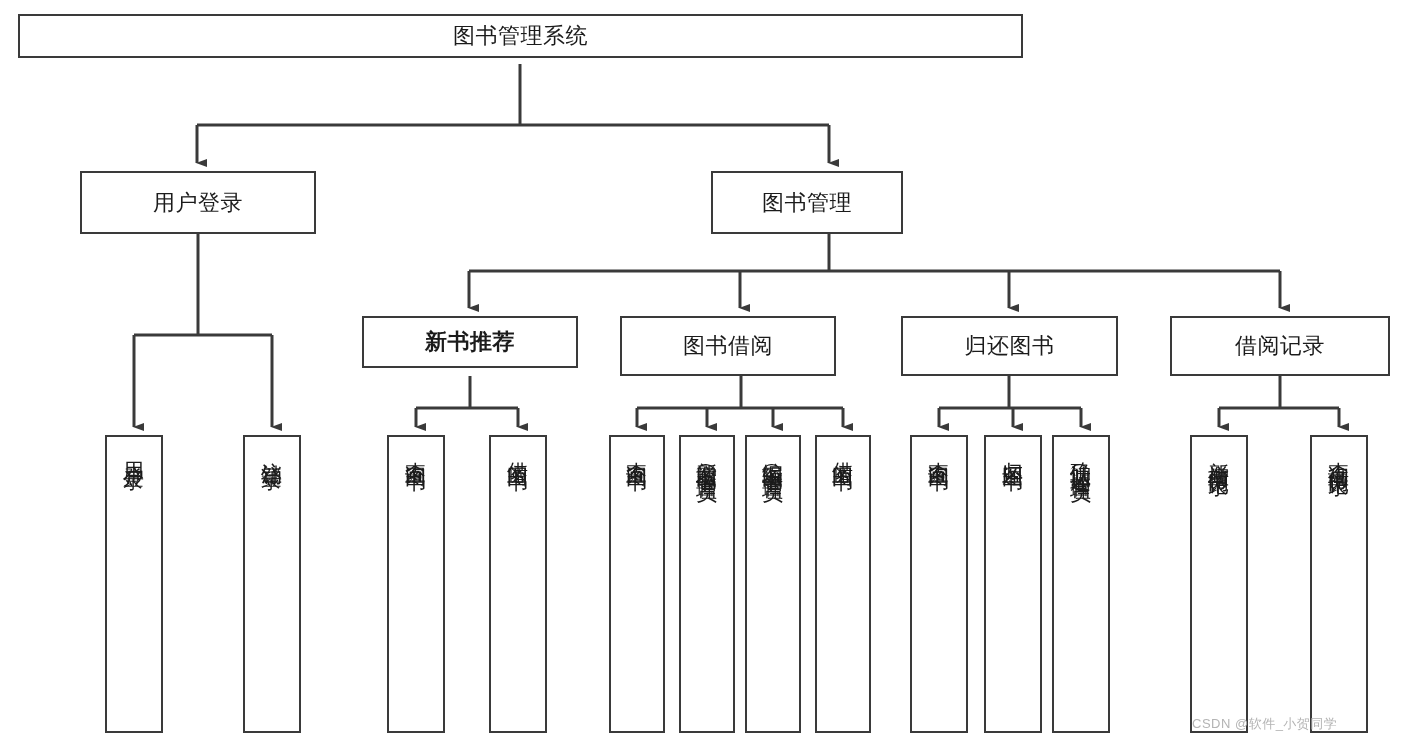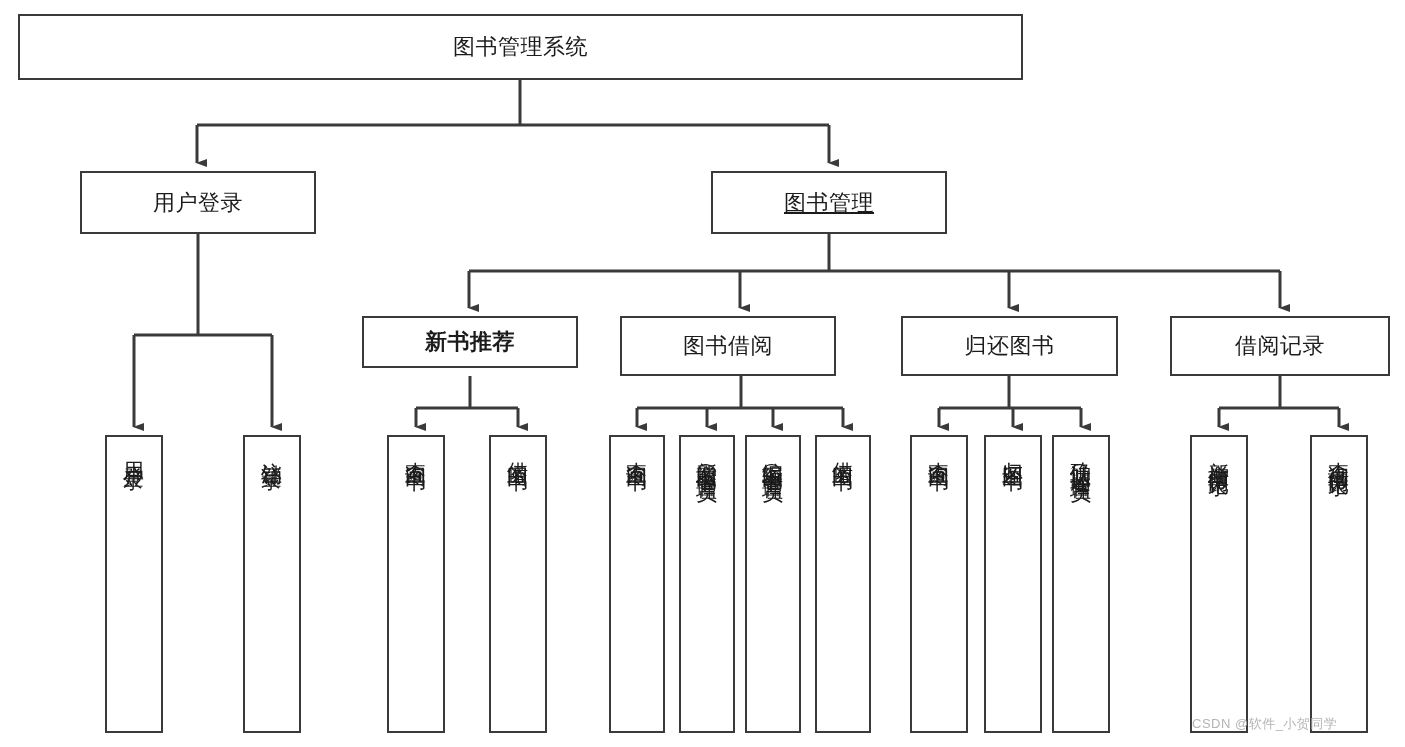--- a/index.html
+++ b/index.html
@@ -113,28 +113,28 @@
       <path d="M1013,408 L1013,427" marker-end="url(#arrow)"></path>
       <path d="M1081,408 L1081,427" marker-end="url(#arrow)"></path>
 
       <path d="M1280,376 L1280,408"></path>
       <path d="M1219,408 L1339,408"></path>
       <path d="M1219,408 L1219,427" marker-end="url(#arrow)"></path>
       <path d="M1339,408 L1339,427" marker-end="url(#arrow)"></path>
     </g>
   </svg>
 
-  <div class="node horiz" style="left:18px;top:14px;width:1005px;height:66px;">
+  <div class="node horiz" style="left:18px;top:14px;width:1005px;height:44px;">
     <span class="label">图书管理系统</span>
   </div>
 
   <div class="node horiz" style="left:80px;top:171px;width:236px;height:63px;">
     <span class="label">用户登录</span>
   </div>
-  <div class="node horiz" style="left:711px;top:171px;width:236px;height:63px;text-decoration:underline;">
+  <div class="node horiz" style="left:711px;top:171px;width:192px;height:63px;">
     <span class="label">图书管理</span>
   </div>
 
   <div class="node horiz" style="left:362px;top:316px;width:216px;height:52px;font-weight:bold;">
     <span class="label">新书推荐</span>
   </div>
   <div class="node horiz" style="left:620px;top:316px;width:216px;height:60px;">
     <span class="label">图书借阅</span>
   </div>
   <div class="node horiz" style="left:901px;top:316px;width:217px;height:60px;">

